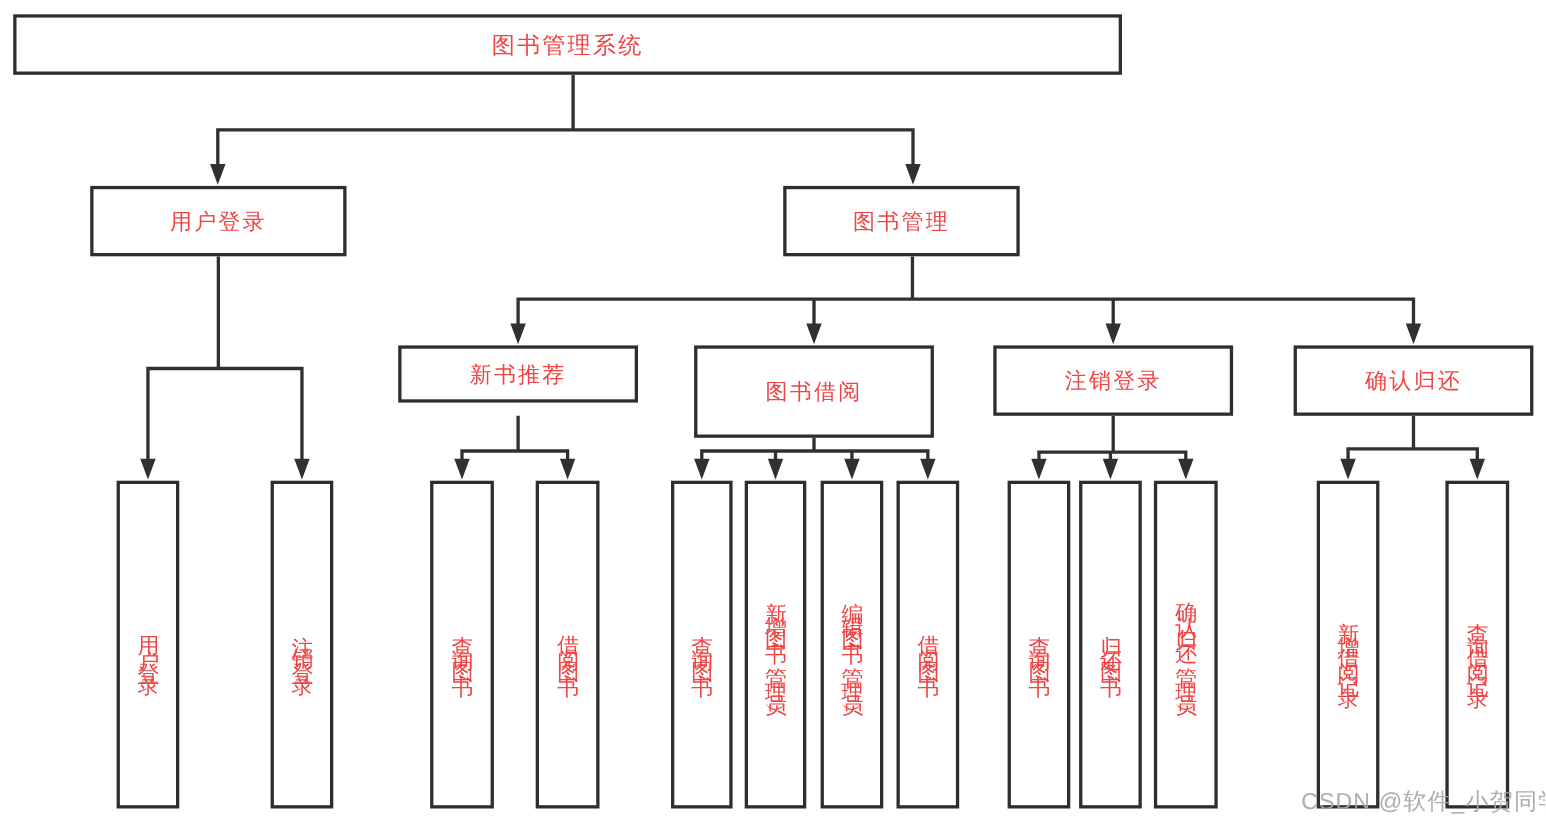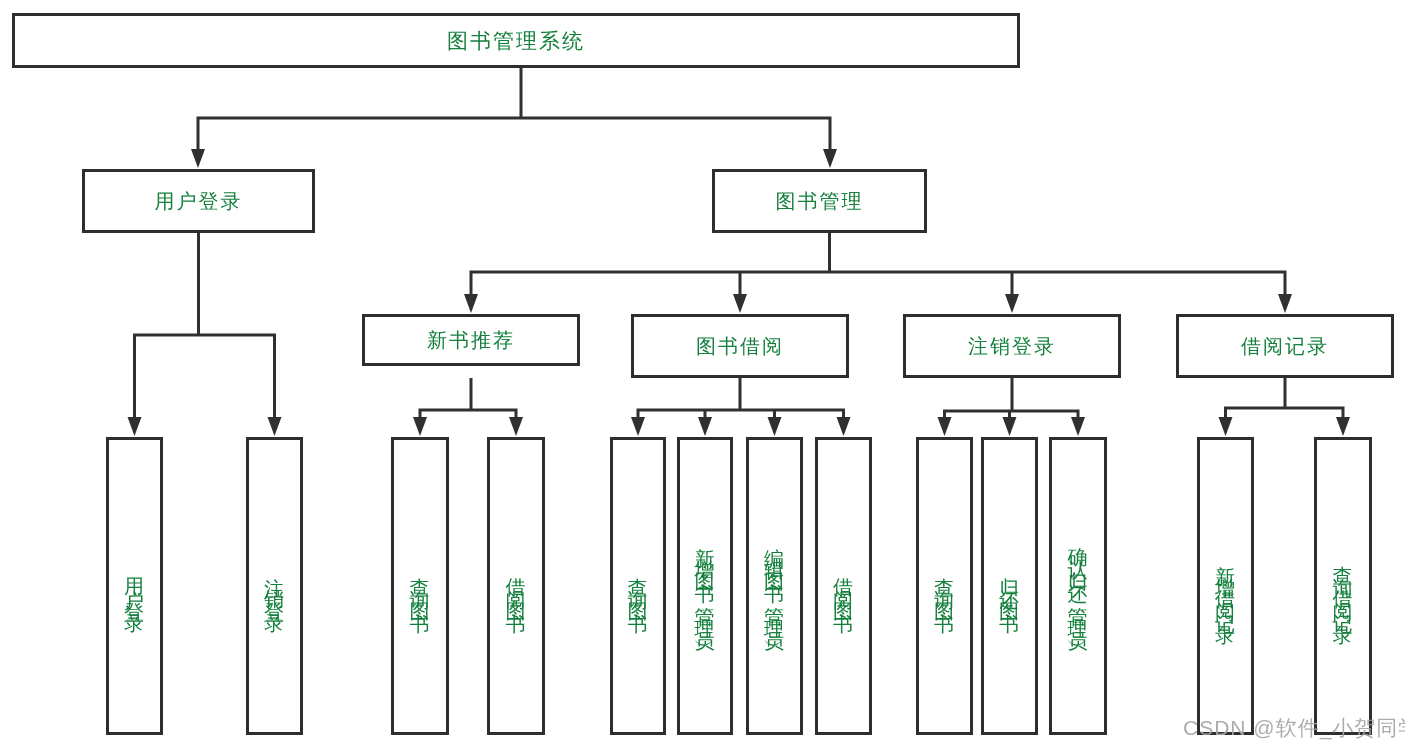--- a/index.html
+++ b/index.html
@@ -13,40 +13,40 @@
   svg.connectors{position:absolute;left:0;top:0;z-index:1;}
   .node{
     position:absolute;
     box-sizing:border-box;
     background:#ffffff;
     border:3px solid #2e2e2e;
     display:flex;
     align-items:center;
     justify-content:center;
     font-size:20px;
-    color:#15803d;
+    color:#ef4444;
     z-index:2;
     letter-spacing:2px;
     white-space:nowrap;
   }
   .v{
     writing-mode:vertical-rl;
     text-orientation:upright;
     letter-spacing:12px;
     line-height:1;
     white-space:normal;
   }
   
   #n-root{left:12px;top:13px;width:1008px;height:55px;font-size:21px;}
   
   #n-userlogin{left:82px;top:169px;width:233px;height:64px;}
   #n-bookmgmt{left:712px;top:169px;width:215px;height:64px;}
   
   #n-newbook{left:362px;top:314px;width:218px;height:52px;}
-  #n-borrow{left:631px;top:314px;width:218px;height:64px;}
+  #n-borrow{left:631px;top:314px;width:218px;height:84px;}
   #n-current{left:903px;top:314px;width:218px;height:64px;}
   #n-records{left:1176px;top:314px;width:218px;height:64px;}
   
   .leaf{top:437px;height:298px;}
   #l-ul{left:106px;width:57px;}
   #l-lo{left:246px;width:57px;}
   #l-q1{left:391px;width:58px;}
   #l-b1{left:487px;width:58px;}
   #l-q2{left:610px;width:56px;}
   #l-add{left:677px;width:56px;}
@@ -117,21 +117,21 @@
   </svg>
 
   <div class="node" id="n-root">图书管理系统</div>
 
   <div class="node" id="n-userlogin">用户登录</div>
   <div class="node" id="n-bookmgmt">图书管理</div>
 
   <div class="node" id="n-newbook">新书推荐</div>
   <div class="node" id="n-borrow">图书借阅</div>
   <div class="node" id="n-current">注销登录</div>
-  <div class="node" id="n-records">借阅记录</div>
+  <div class="node" id="n-records">确认归还</div>
 
   <div class="node v leaf" id="l-ul">用户登录</div>
   <div class="node v leaf" id="l-lo">注销登录</div>
 
   <div class="node v leaf" id="l-q1">查询图书</div>
   <div class="node v leaf" id="l-b1">借阅图书</div>
 
   <div class="node v leaf" id="l-q2">查询图书</div>
   <div class="node v leaf" id="l-add">新增图书（管理员）</div>
   <div class="node v leaf" id="l-edit">编辑图书（管理员）</div>

